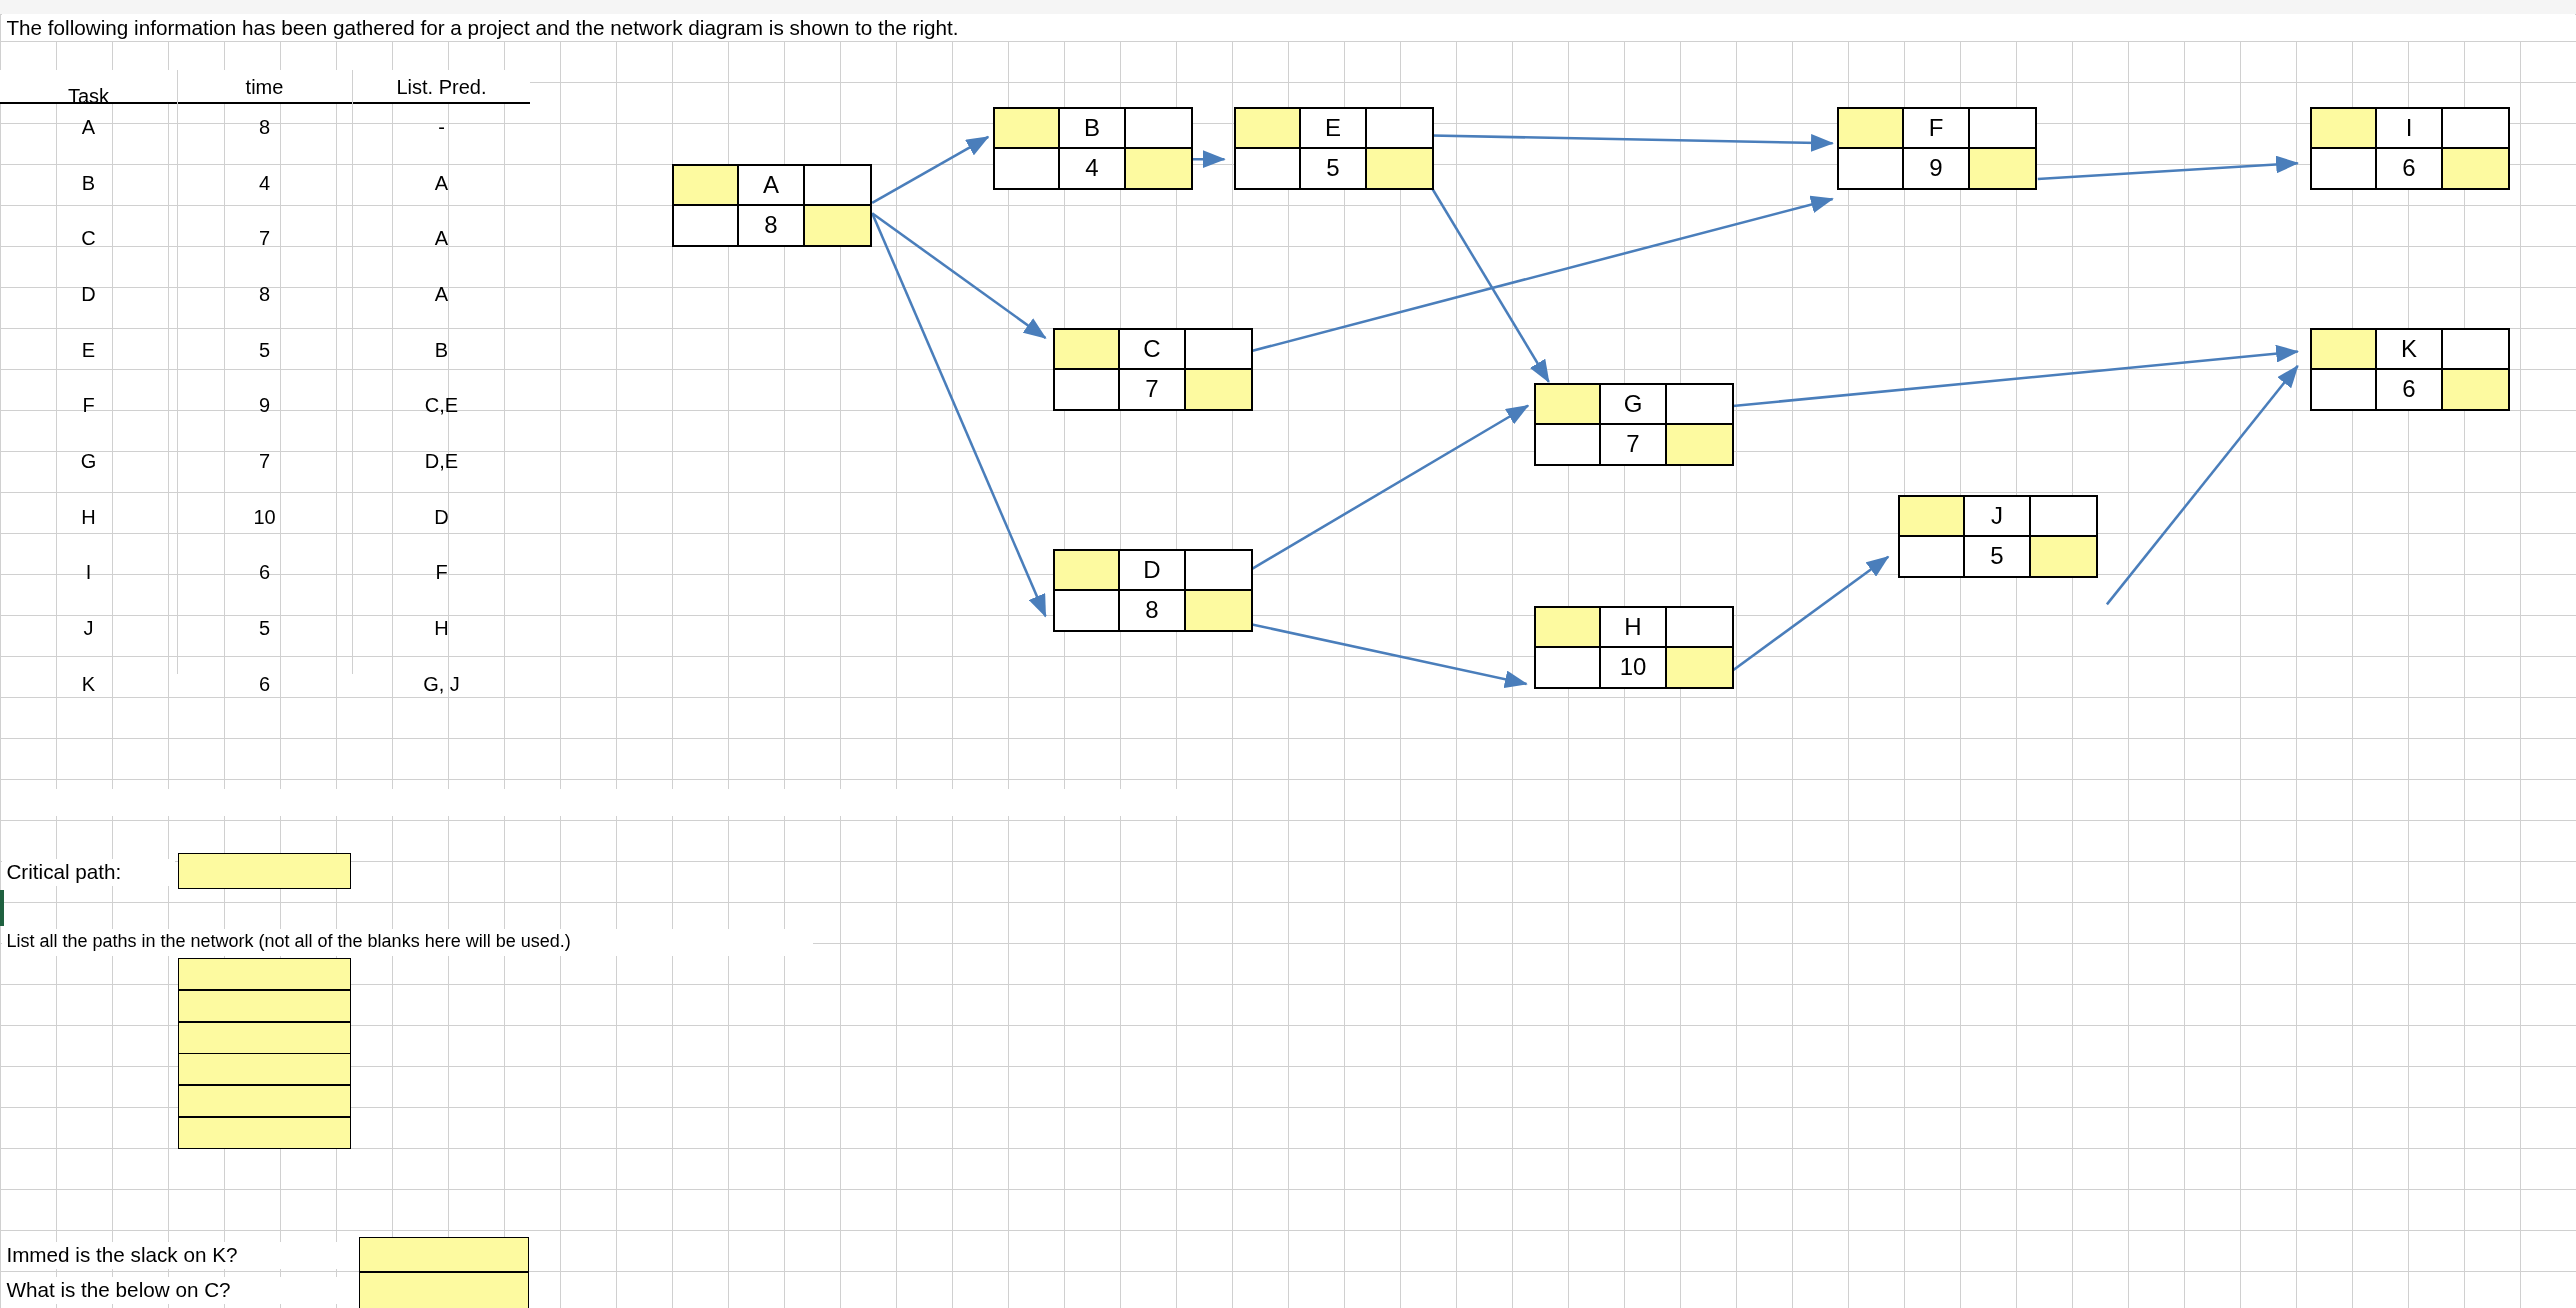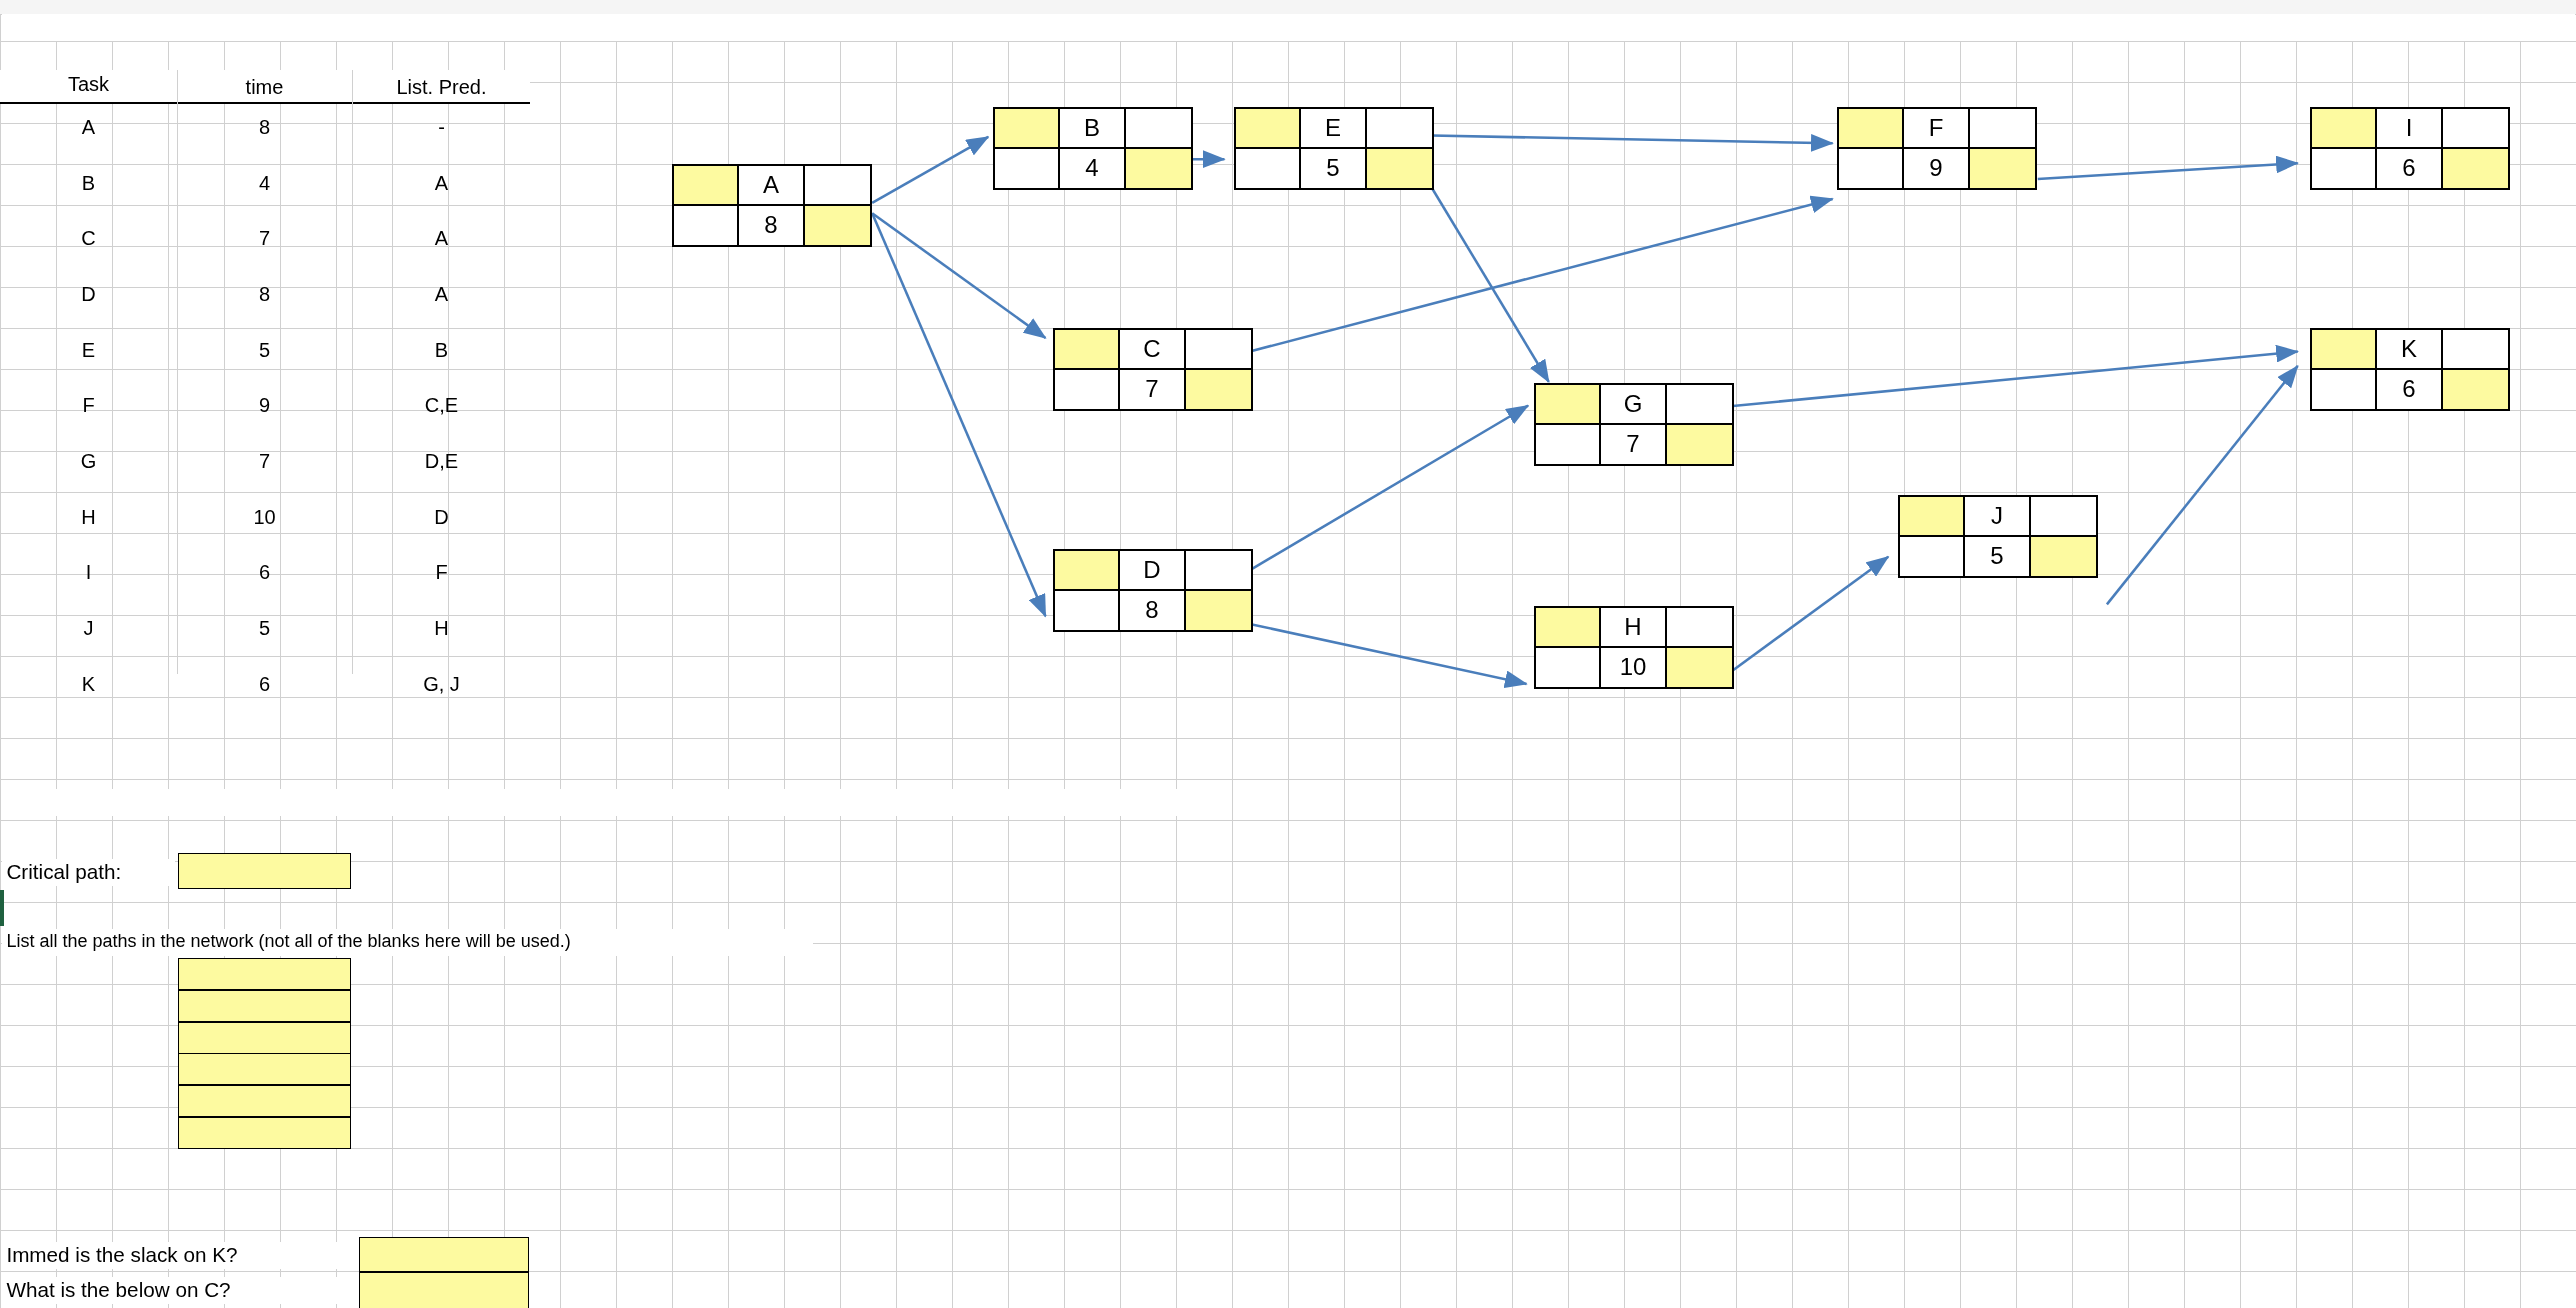--- a/index.html
+++ b/index.html
@@ -123,29 +123,30 @@
 </style>
 </head>
 <body>
 
 <div id="sheet">
 
   <div class="gridlayer"></div>
   <div class="topband"></div>
 
   <div class="cellbg" style="left:1.6px;top:14.3px;width:2573px;height:27px;"></div>
+  <div class="txt" style="left:6.4px;top:17.5px;font-size:20.7px;">The following information has been gathered for a project and the network diagram is shown to the right.</div>
 
   <div id="task-table">
 
     <div class="hdrrow"></div>
 
     <div class="col-sep" style="left:177px;top:0;height:604px;"></div>
     <div class="col-sep" style="left:352px;top:0;height:604px;"></div>
 
-    <div class="tcell" style="left:0px;top:3px;width:177px;">Task</div>
+    <div class="tcell" style="left:0px;top:15px;width:177px;">Task</div>
     <div class="tcell" style="left:177px;top:5.6px;width:175px;">time</div>
     <div class="tcell" style="left:353px;top:5.6px;width:177px;">List. Pred.</div>
 
     <div class="tcell" style="left:0px;top:46px;width:177px;">A</div>
     <div class="tcell" style="left:177px;top:46px;width:175px;">8</div>
     <div class="tcell" style="left:353px;top:46px;width:177px;">-</div>
 
     <div class="tcell" style="left:0px;top:102px;width:177px;">B</div>
     <div class="tcell" style="left:177px;top:102px;width:175px;">4</div>
     <div class="tcell" style="left:353px;top:102px;width:177px;">A</div>

